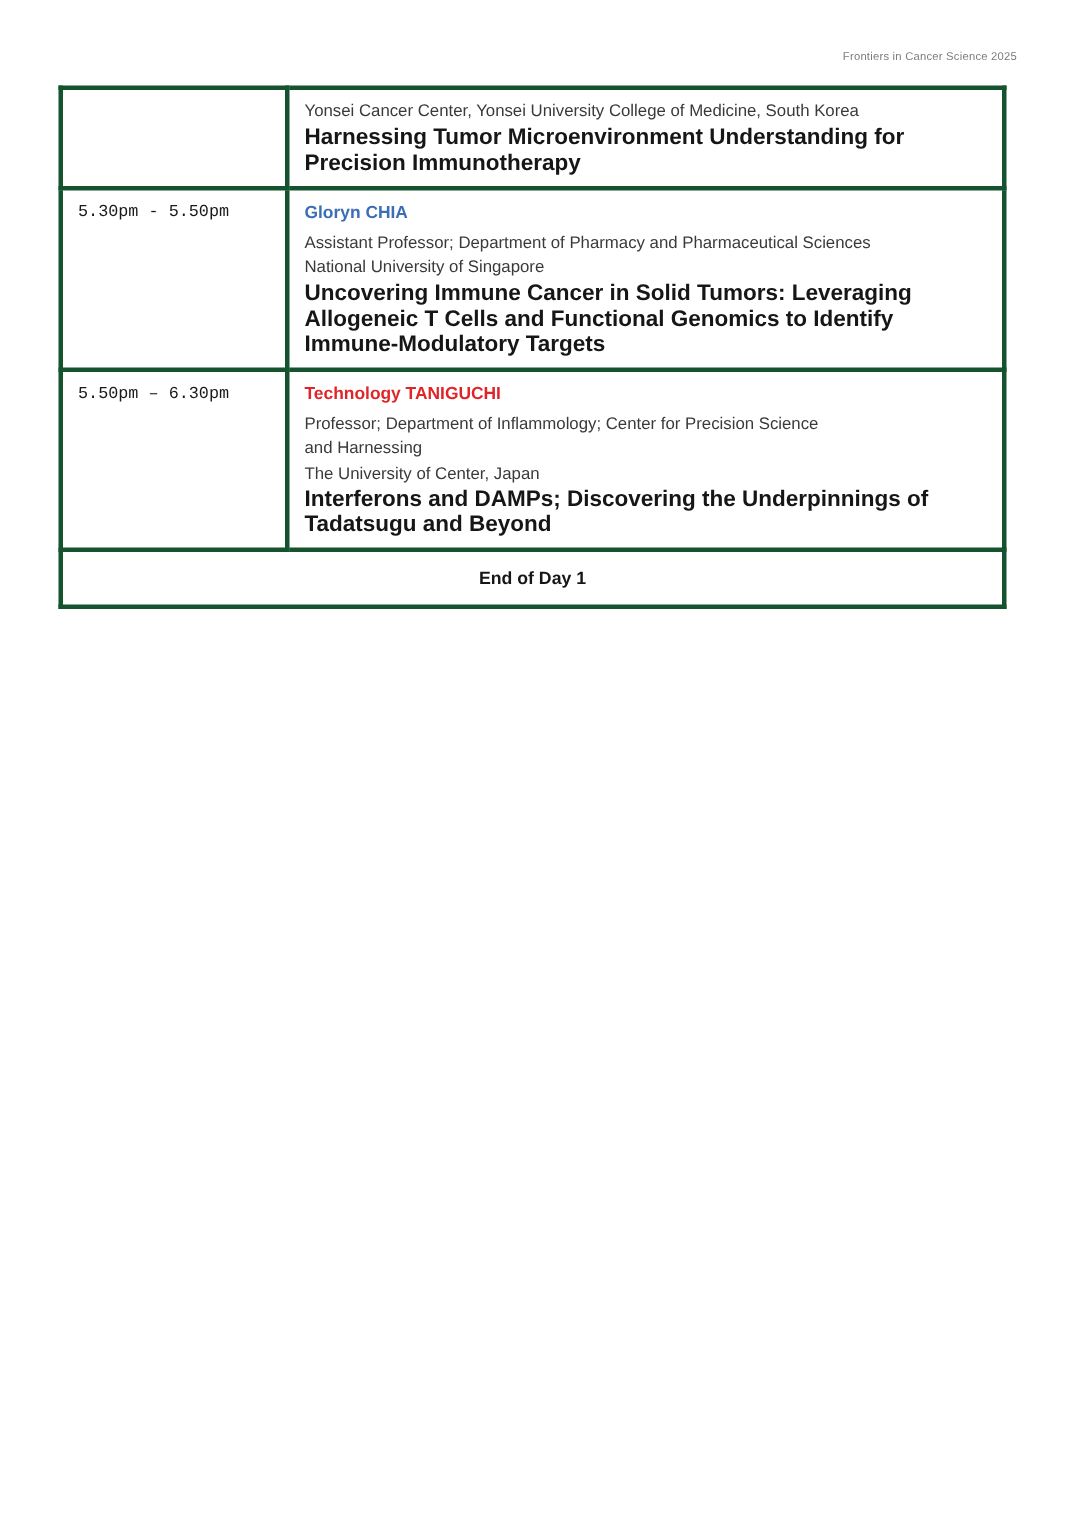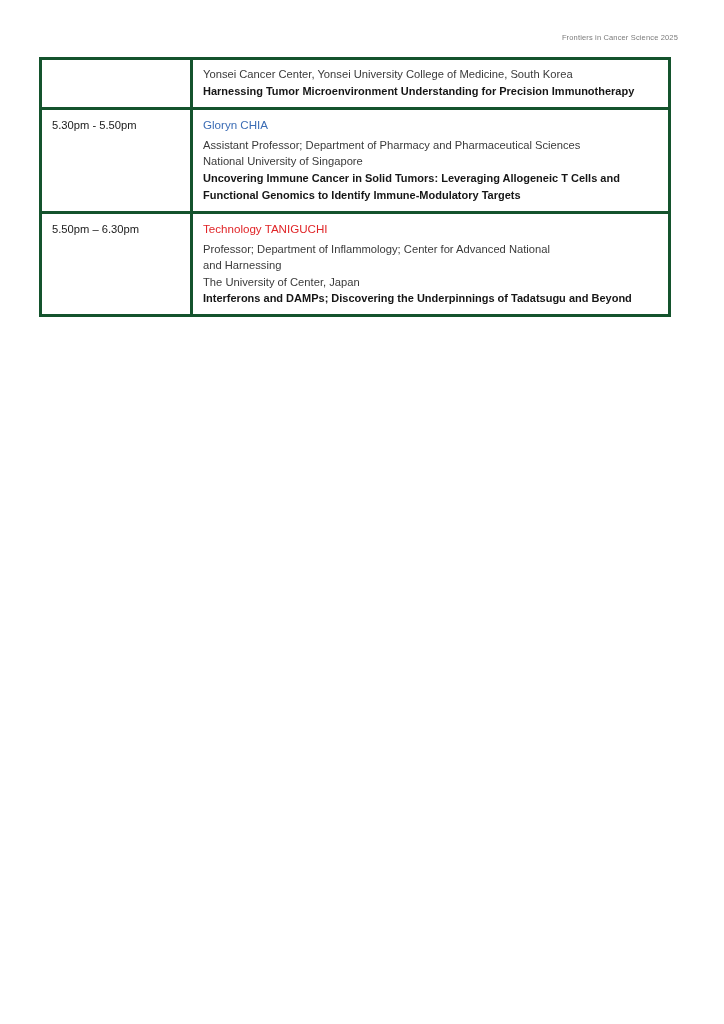--- a/index.html
+++ b/index.html
@@ -44,54 +44,54 @@
     width: 629px;
     border-collapse: collapse;
     table-layout: fixed;
   }
   .agenda-table td {
     border: 3px solid #14532d;
     vertical-align: top;
     padding: 0;
   }
 
-  .col-time { width: 151px; }
+  .col-time { width: 151px; font-family: Liberation Mono, monospace; }
   .col-info { width: 478px; }
 
   .time-cell {
     padding: 7px 0 7px 10px;
     font-size: 11.2px;
     line-height: 16px;
     color: #1a1a1a;
     white-space: nowrap;
   }
 
   .info-cell {
     padding: 6px 8px 7px 10px;
   }
 
   .speaker-name {
     font-size: 11.6px;
     line-height: 18px;
     margin: 0 0 3px 0;
-    font-weight: 400;
+    font-weight: 700;
   }
   .speaker-name.blue  { color: #3c6db5; }
   .speaker-name.red   { color: #e02528; }
 
   .affiliation {
     font-size: 11.2px;
     line-height: 16.5px;
     color: #3a3a3a;
     margin: 0;
     font-weight: 400;
   }
 
   .talk-title {
-    font-size: 11px;
+    font-size: 15px;
     line-height: 17px;
     color: #161616;
     font-weight: bold;
     margin: 0;
   }
 
   .end-row-cell {
     text-align: center;
     padding: 9px 0 10px 0;
     font-size: 11.8px;
@@ -140,25 +140,30 @@
         </td>
       </tr>
 
       <tr>
         <td class="col-time">
           <div class="time-cell">5.50pm – 6.30pm</div>
         </td>
         <td class="col-info">
           <div class="info-cell">
             <p class="speaker-name red">Technology TANIGUCHI</p>
-            <p class="affiliation">Professor; Department of Inflammology; Center for Advanced National</p>
+            <p class="affiliation">Professor; Department of Inflammology; Center for Precision Science</p>
             <p class="affiliation">and Harnessing</p>
             <p class="affiliation">The University of Center, Japan</p>
             <p class="talk-title">Interferons and DAMPs; Discovering the Underpinnings of Tadatsugu and Beyond</p>
           </div>
         </td>
       </tr>
 
+      <tr>
+        <td colspan="2">
+          <div class="end-row-cell">End of Day 1</div>
+        </td>
+      </tr>
 
     </tbody>
   </table>
 
 </div>
 
 </body></html>

